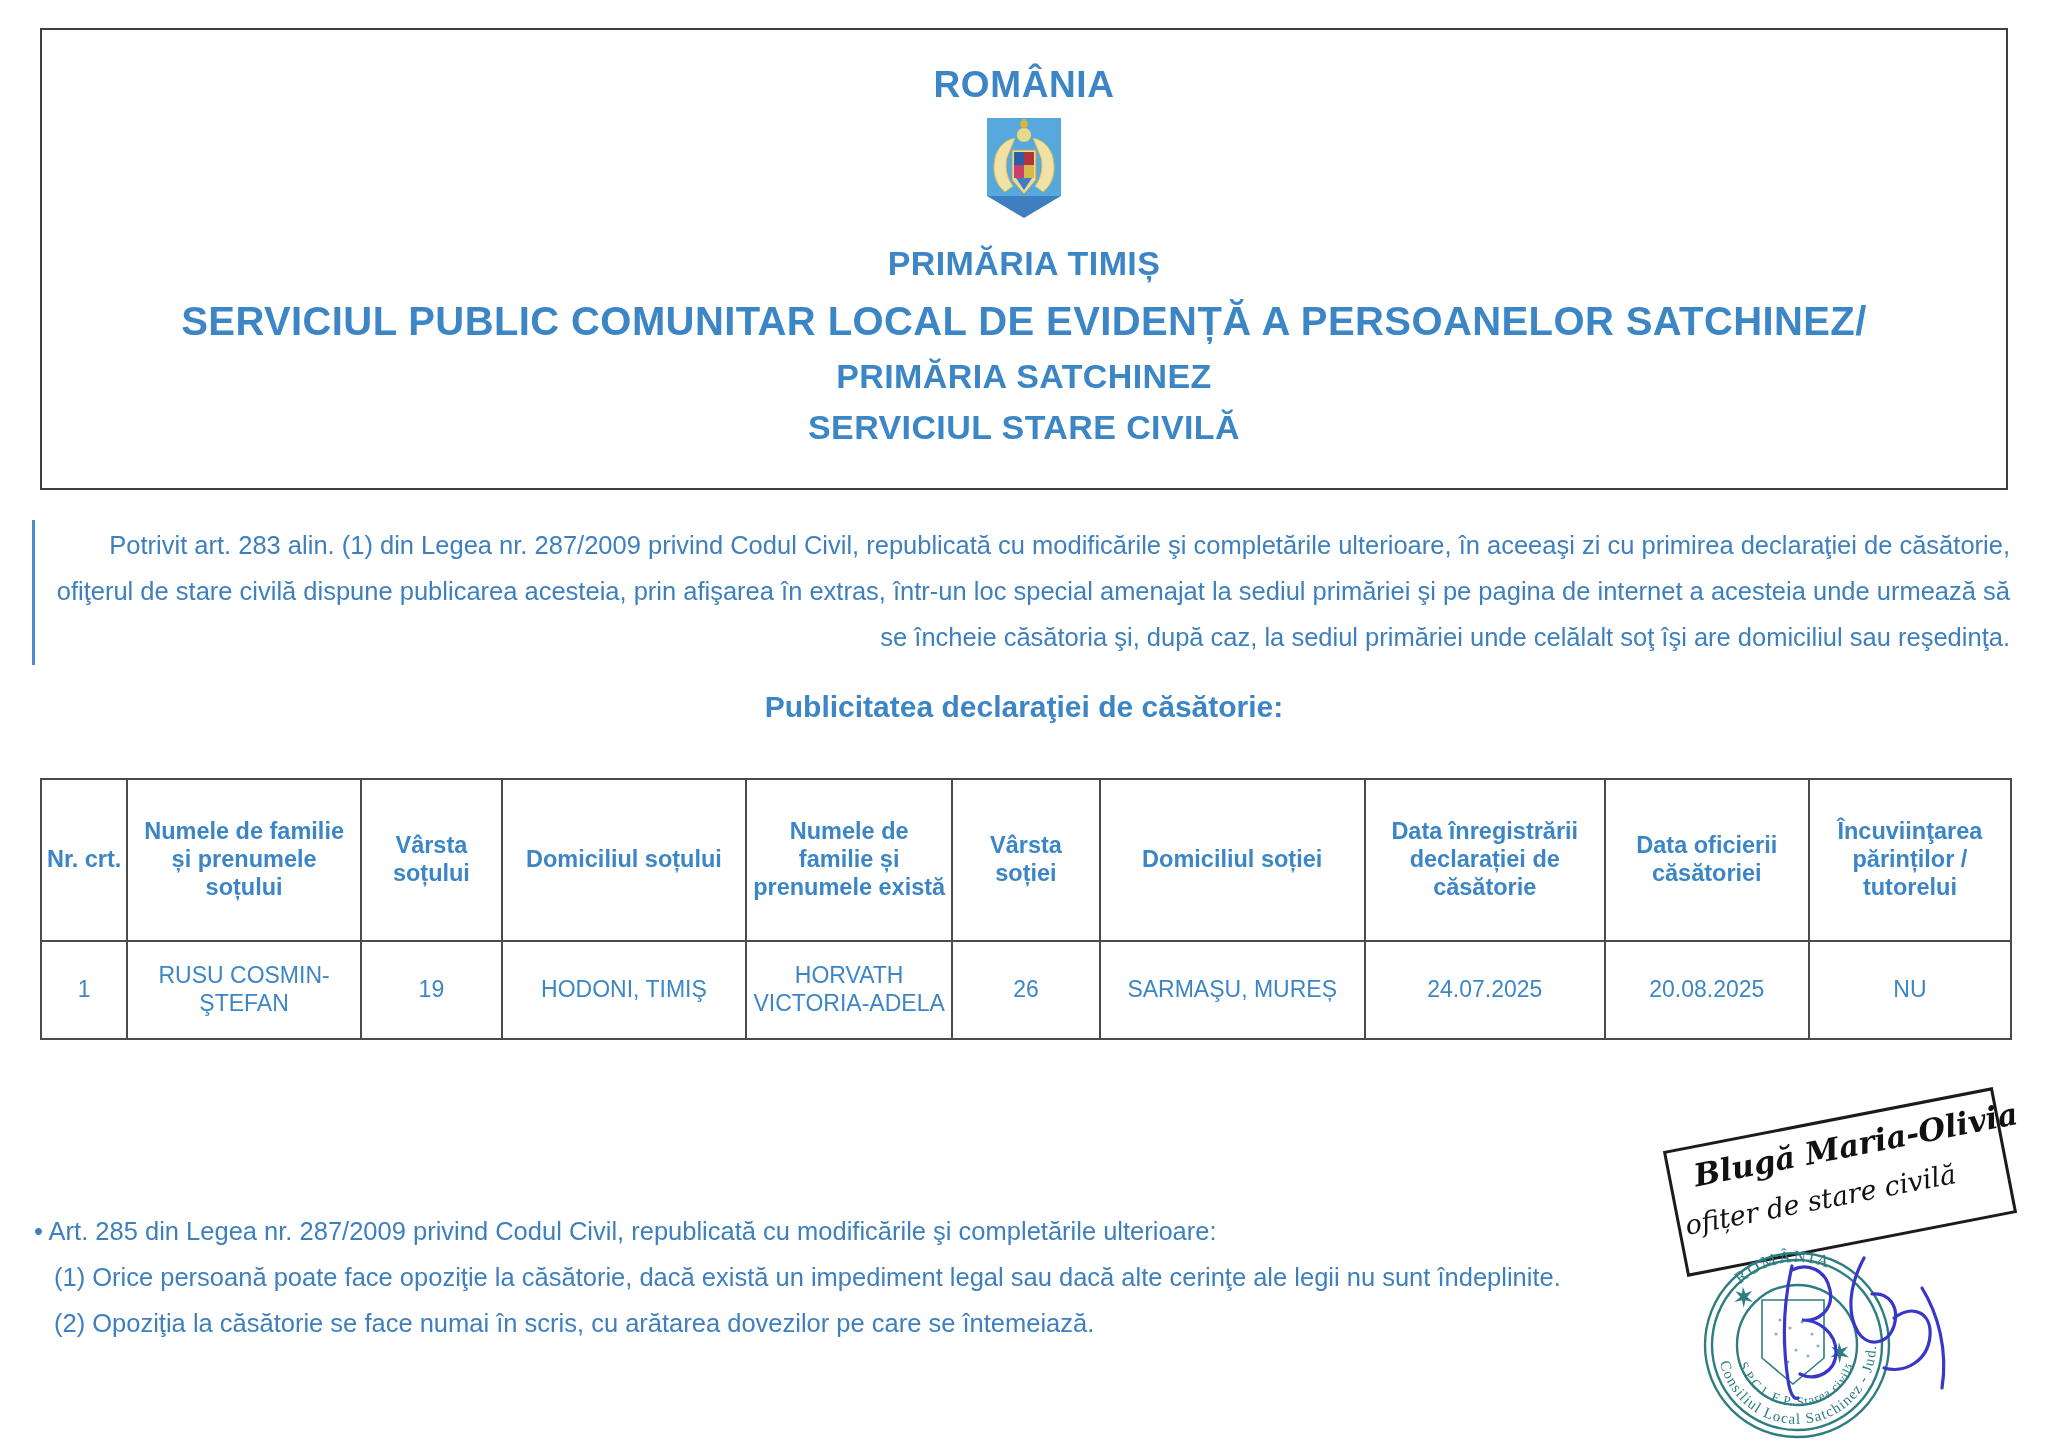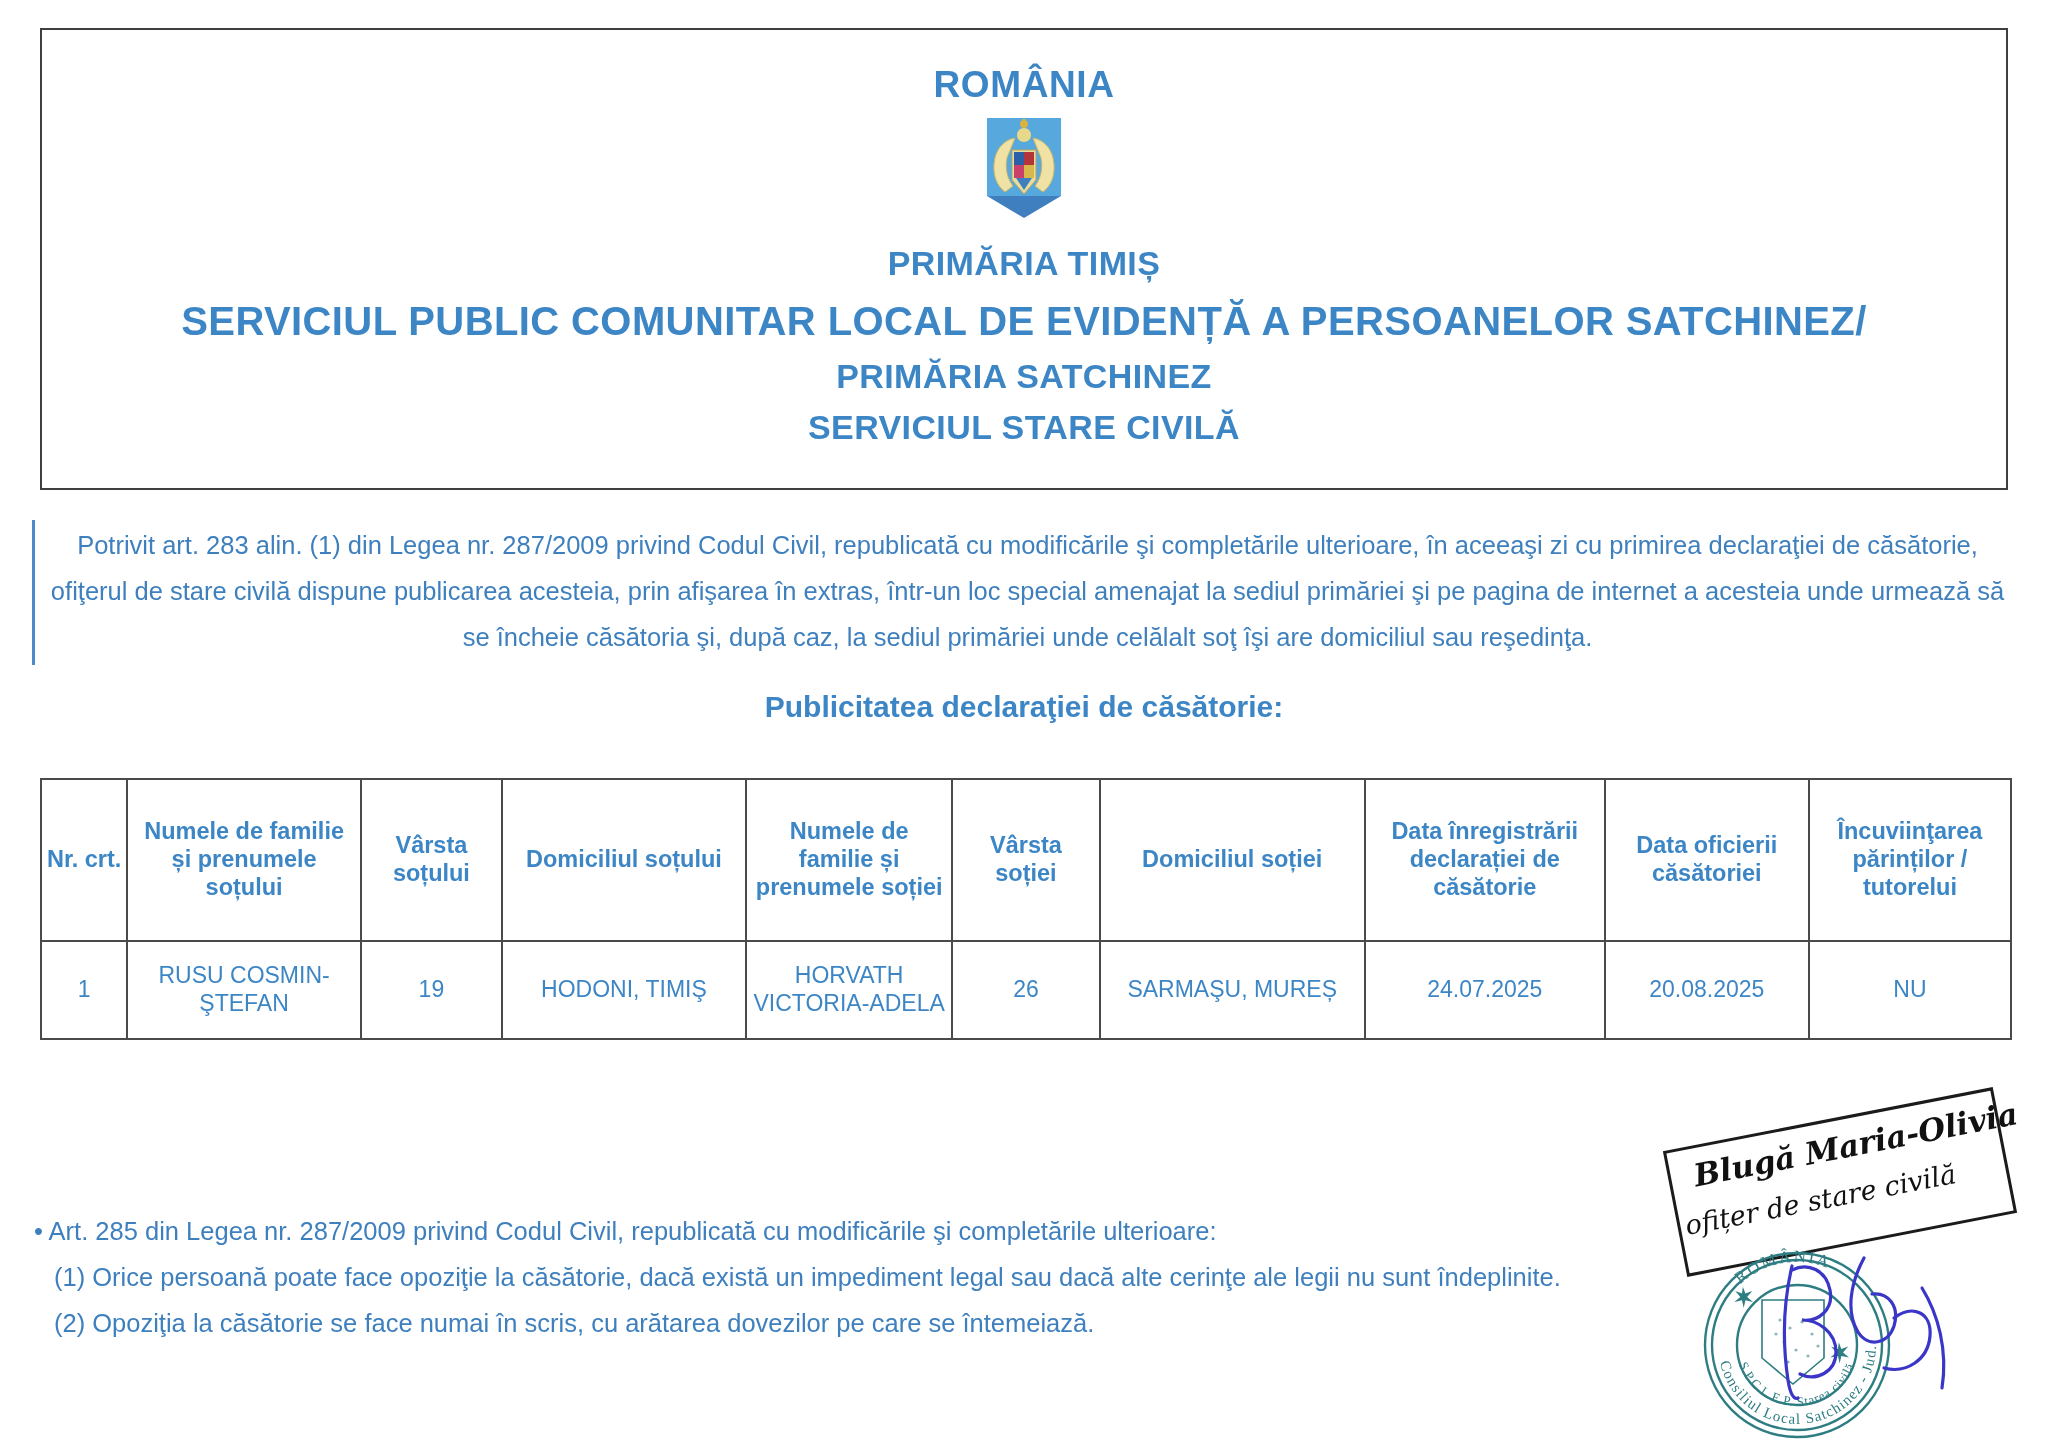--- a/index.html
+++ b/index.html
@@ -67,21 +67,21 @@
     width: 1984px;
     height: 145px;
     border-left: 3px solid #4a8ccb;
     box-sizing: border-box;
   }
   .para-text {
     padding: 2px 6px 0 10px;
     font-size: 25.5px;
     line-height: 46px;
     color: #3e7fbe;
-    text-align: center;
+    text-align: right;
     white-space: pre-wrap;
   }
 
   
   .section-title {
     position: absolute;
     left: 0;
     top: 690px;
     width: 2048px;
     text-align: center;
@@ -262,21 +262,21 @@
           <col class="c7">
           <col class="c8">
           <col class="c9">
       </colgroup>
       <thead>
         <tr>
           <th>Nr. crt.</th>
           <th>Numele de familie și prenumele soțului</th>
           <th>Vârsta soțului</th>
           <th>Domiciliul soțului</th>
-          <th>Numele de familie și prenumele soției</th>
+          <th>Numele de familie și prenumele există</th>
           <th>Vârsta soției</th>
           <th>Domiciliul soției</th>
           <th>Data înregistrării declarației de căsătorie</th>
           <th>Data oficierii căsătoriei</th>
           <th>Încuviinţarea părinților / tutorelui</th>
         </tr>
       </thead>
       <tbody>
         <tr>
           <td>1</td>

